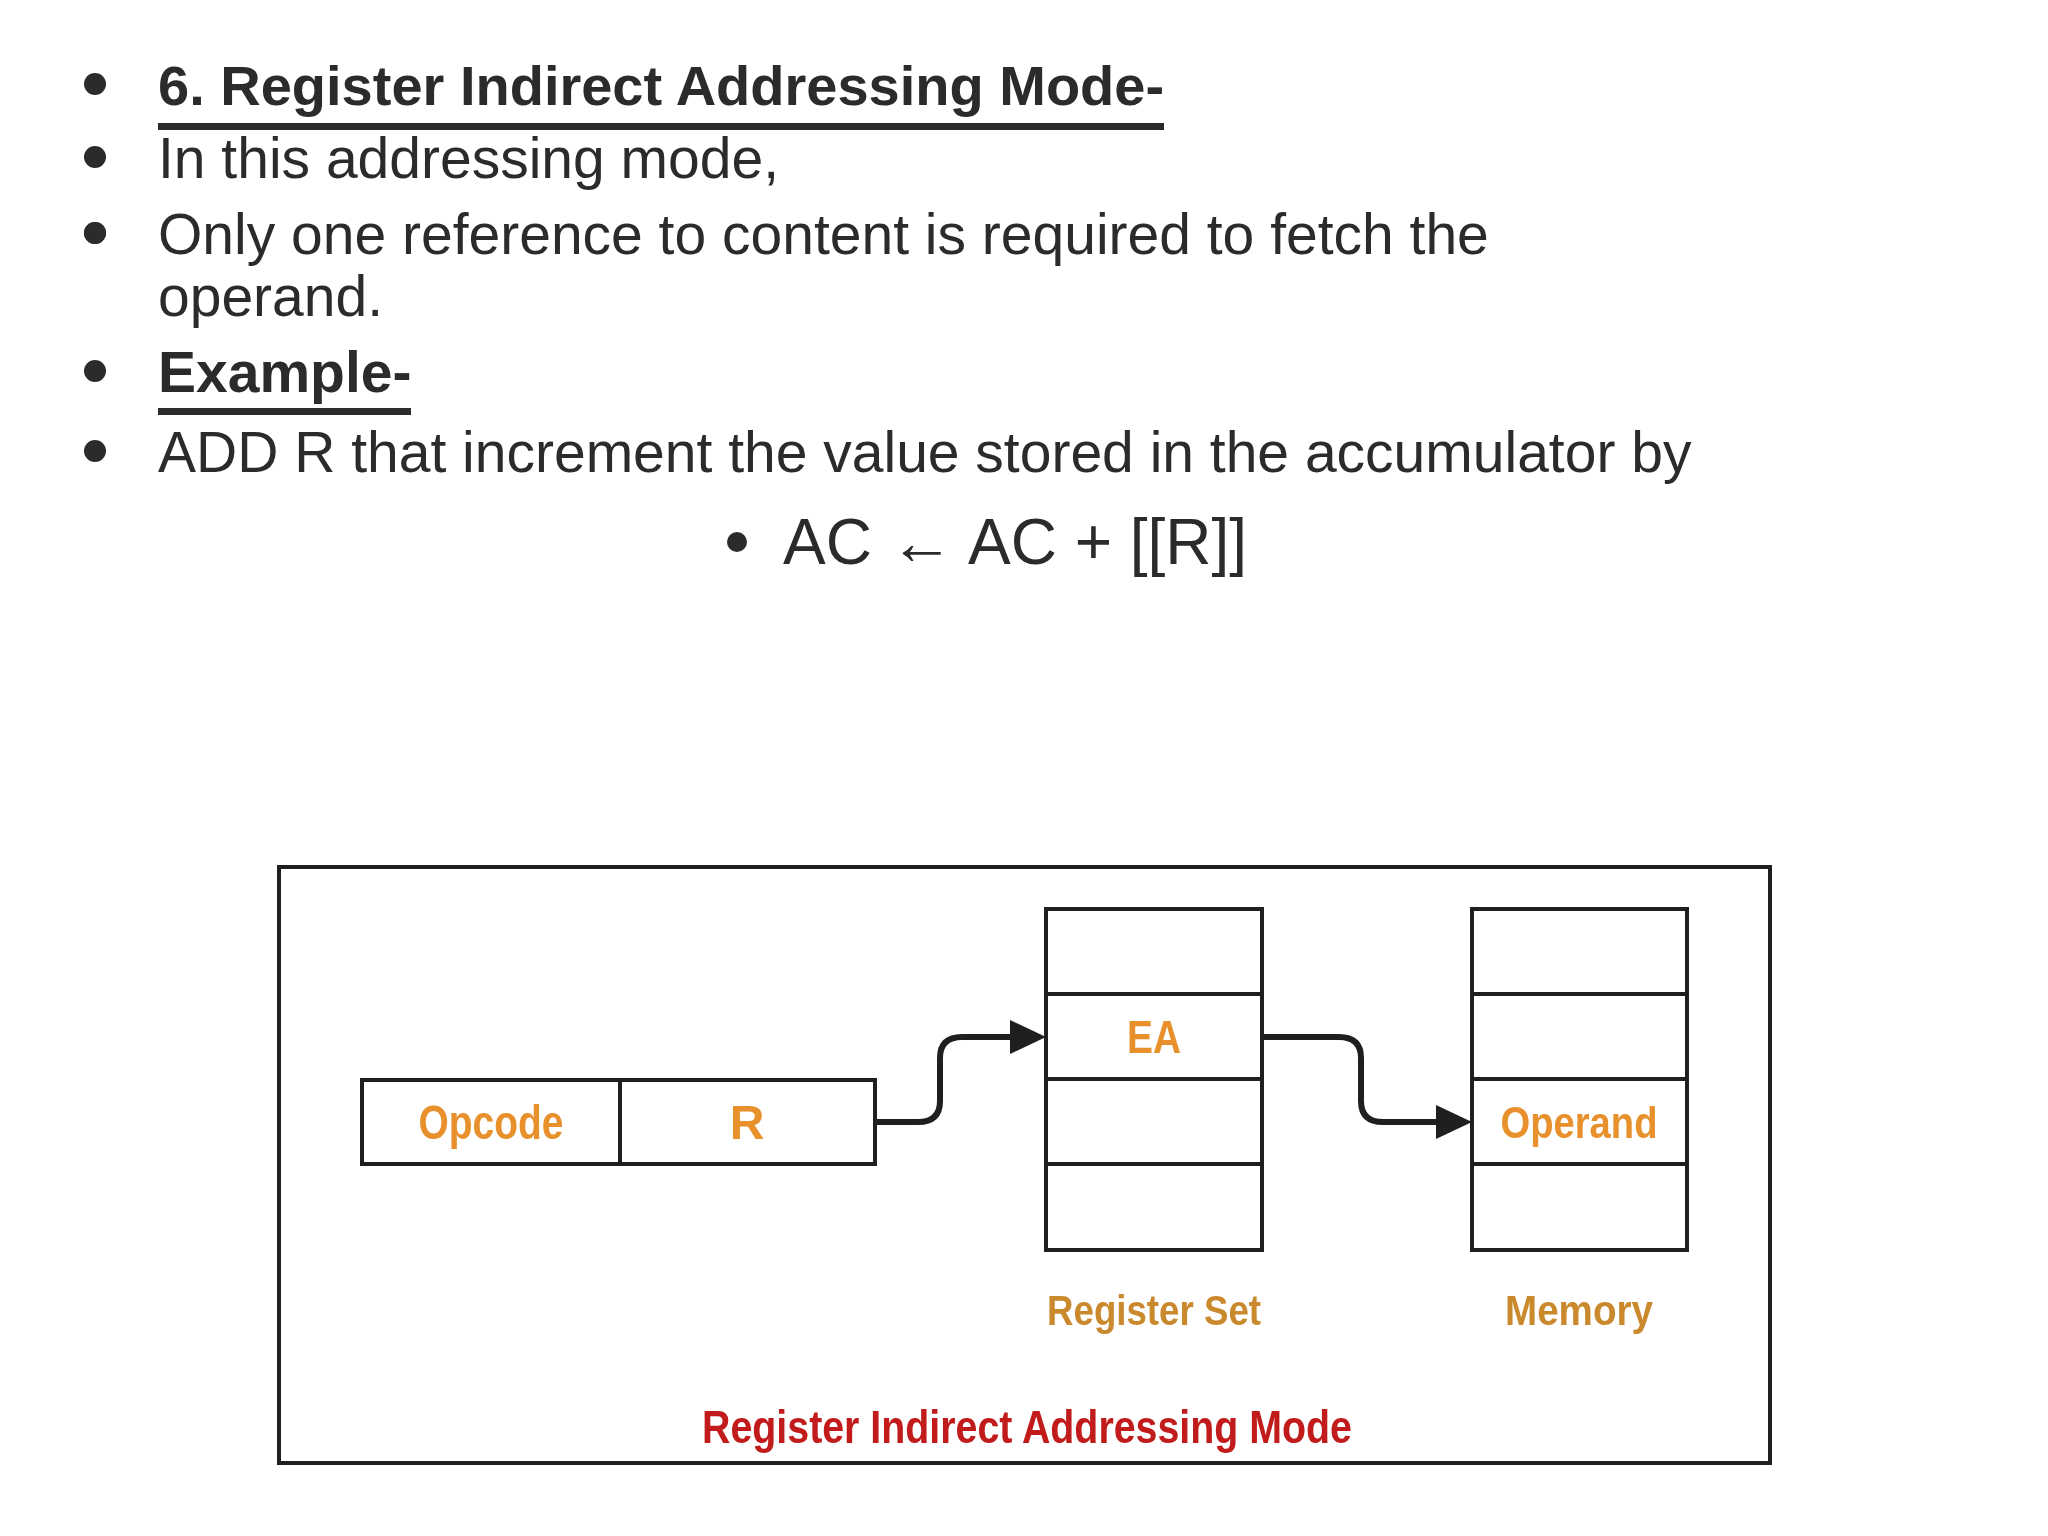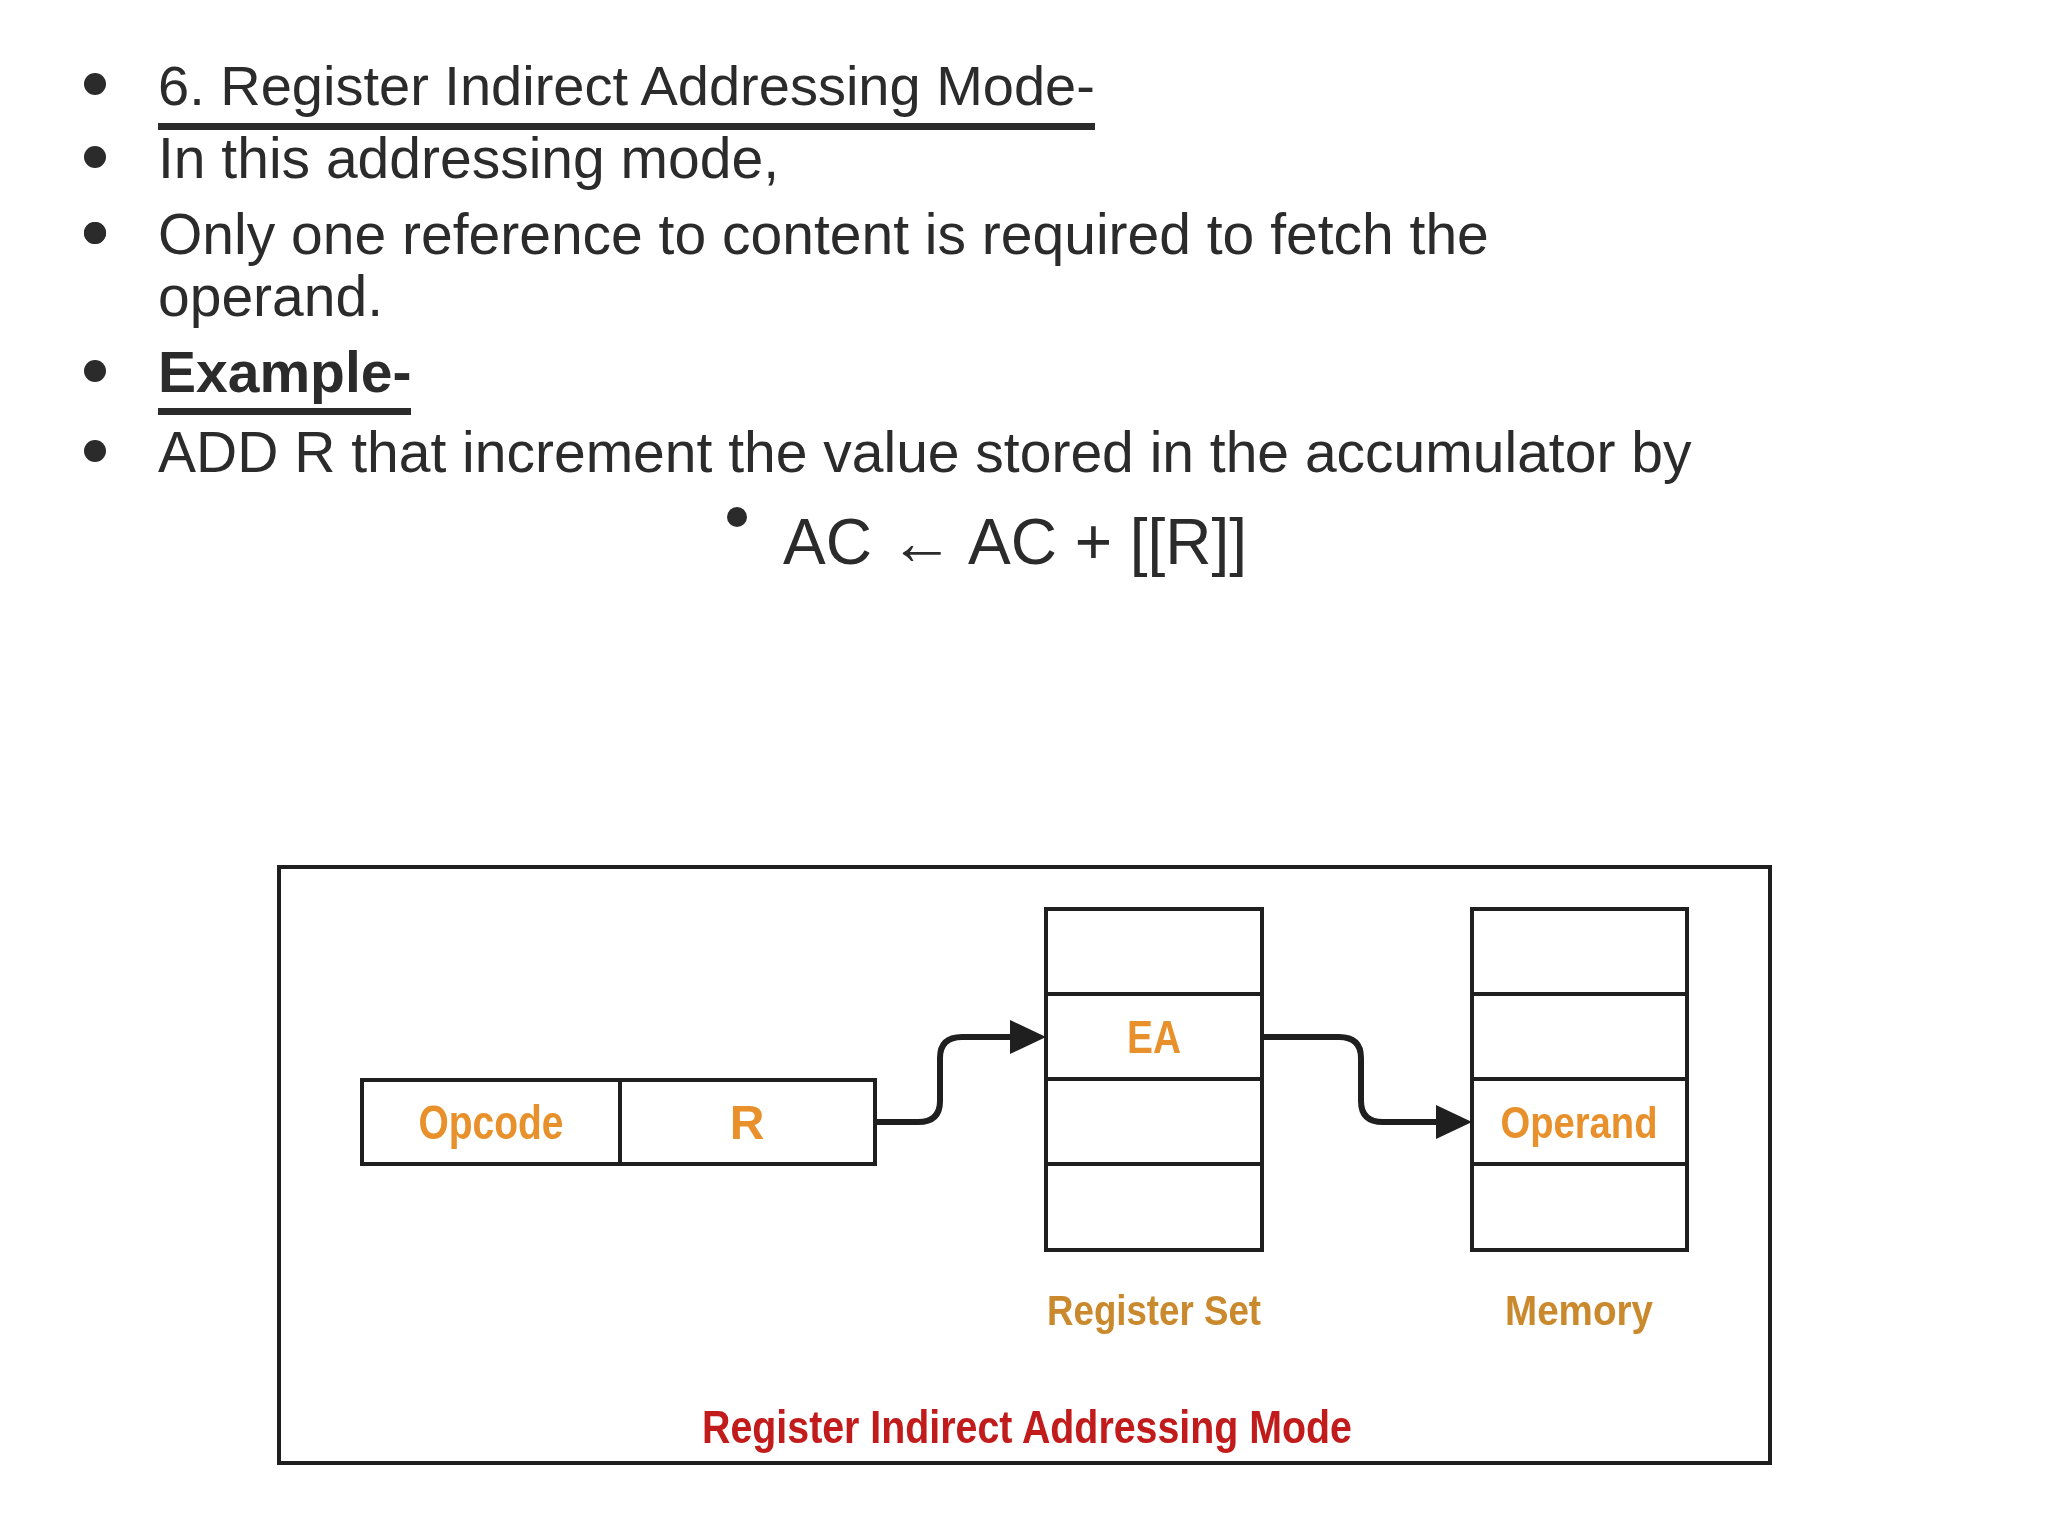--- a/index.html
+++ b/index.html
@@ -14,26 +14,26 @@
   html,body{width:2048px;height:1536px;background:var(--bg);overflow:hidden;}
   body{font-family:"Liberation Sans","DejaVu Sans",sans-serif;color:var(--text-color);}
 
   .slide{position:absolute;inset:0;background:var(--bg);}
 
   
   .bullets{position:absolute;left:0;top:54px;right:0;}
   .item{position:relative;padding-left:158px;margin-bottom:14px;font-size:57px;line-height:62px;white-space:nowrap;}
   .dot{position:absolute;left:84px;top:19px;width:22px;height:22px;border-radius:50%;background:var(--text-color);}
   .title-item{margin-bottom:10px;}
-  .title-item .underlined{font-weight:normal;font-size:56px;border-bottom:7px solid var(--text-color);padding-bottom:6px;}
+  .title-item .underlined{font-weight:bold;font-size:56px;border-bottom:7px solid var(--text-color);padding-bottom:6px;}
   .heading-item{margin-bottom:18px;}
   .heading-item .underlined{font-weight:bold;border-bottom:7px solid var(--text-color);padding-bottom:4px;}
 
   
-  .formula-row{position:relative;margin-top:24px;margin-left:727px;display:flex;gap:36px;font-size:64px;line-height:70px;white-space:nowrap;}
+  .formula-row{position:relative;margin-top:24px;margin-left:727px;display:flex;align-items:center;gap:36px;font-size:64px;line-height:70px;white-space:nowrap;}
   .formula-dot{width:20px;height:20px;border-radius:50%;background:var(--text-color);flex:0 0 auto;}
 
   
   .diagram{position:absolute;left:277px;top:865px;width:1495px;height:600px;border:4px solid var(--line-color);background:var(--bg);}
   .diagram svg{position:absolute;left:-4px;top:-4px;width:1495px;height:600px;}
   .diagram svg rect{fill:#ffffff;stroke:var(--line-color);stroke-width:4;}
   .diagram svg .wire{fill:none;stroke:var(--line-color);stroke-width:6;}
   .diagram svg .arrowhead{fill:var(--line-color);stroke:none;}
   .diagram svg text{font-family:"Liberation Sans","DejaVu Sans",sans-serif;font-weight:bold;}
   .cell-label{fill:var(--cell-label);}

